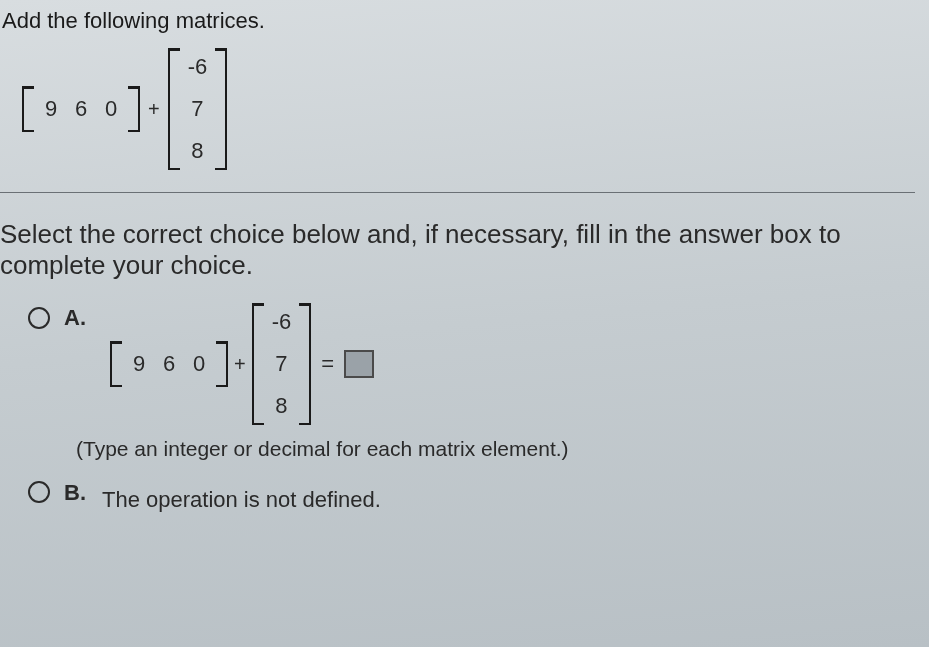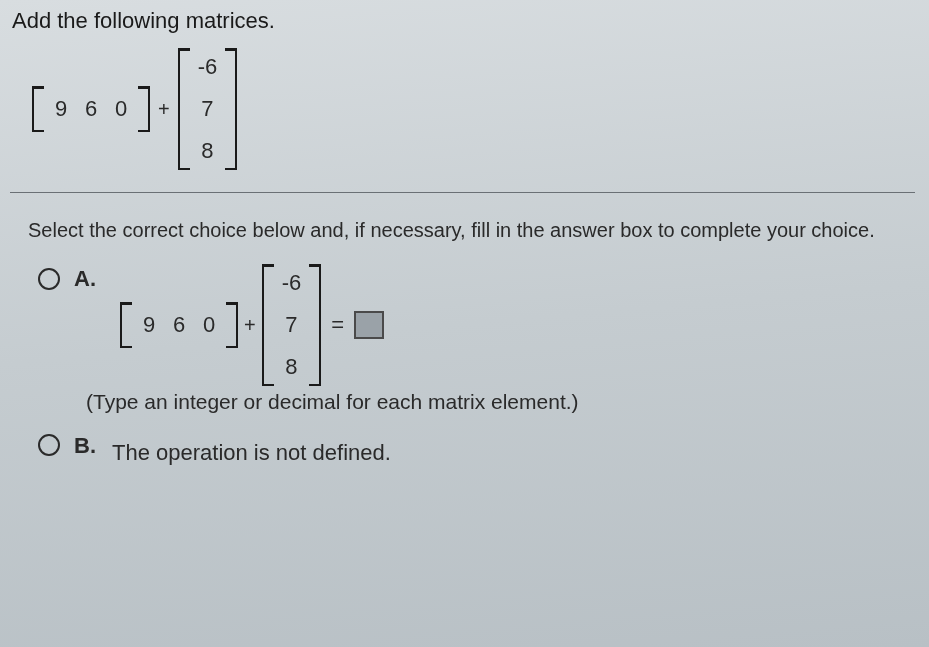--- a/index.html
+++ b/index.html
@@ -6,21 +6,21 @@
     body {
       font-family: Arial, Helvetica, sans-serif;
       background: linear-gradient(175deg, #d8dde0 0%, #c5ccd0 50%, #b8c0c5 100%);
       width: 929px;
       height: 647px;
       color: #2a2a2a;
       overflow: hidden;
       position: relative;
     }
     .page {
-      padding: 8px 14px 14px 10px;
+      padding: 8px 14px 14px 0;
     }
     .instruction {
       font-size: 22px;
       color: #1a1a1a;
       margin-bottom: 14px;
       margin-left: 2px;
     }
     .matrix-expr {
       display: flex;
       align-items: center;
@@ -61,22 +61,21 @@
     }
     .matrix-body.row { flex-direction: row; gap: 12px; padding: 10px 8px; }
     .matrix-body.col { gap: 16px; align-items: center; }
     .matrix-cell { min-width: 18px; text-align: center; }
     .divider {
       border: none;
       border-top: 1.5px solid #6a7075;
       margin: 22px 0 26px 0;
     }
     .select-instruction {
-      font-size: 20px;
-      margin-left: 18px;
+      font-size: 26px;
       margin-bottom: 22px;
     }
     .choices { margin-left: 28px; }
     .choice {
       display: flex;
       align-items: flex-start;
       gap: 14px;
       margin-bottom: 10px;
     }
     .radio {
@@ -104,21 +103,21 @@
     }
     .answer-box {
       width: 30px;
       height: 28px;
       border: 2px solid #4a4a4a;
       background: #9aa2a8;
       display: inline-block;
     }
     .hint {
       font-size: 21px;
-      margin-top: 4px;
+      margin-top: 12px;
       margin-left: -26px;
     }
     .choice-b-text {
       font-size: 22px;
       margin-top: 16px;
     }
     .choice-b { align-items: center; margin-top: 6px; }
     .choice-b .radio { margin-top: 0; }
   </style>
 </head>

